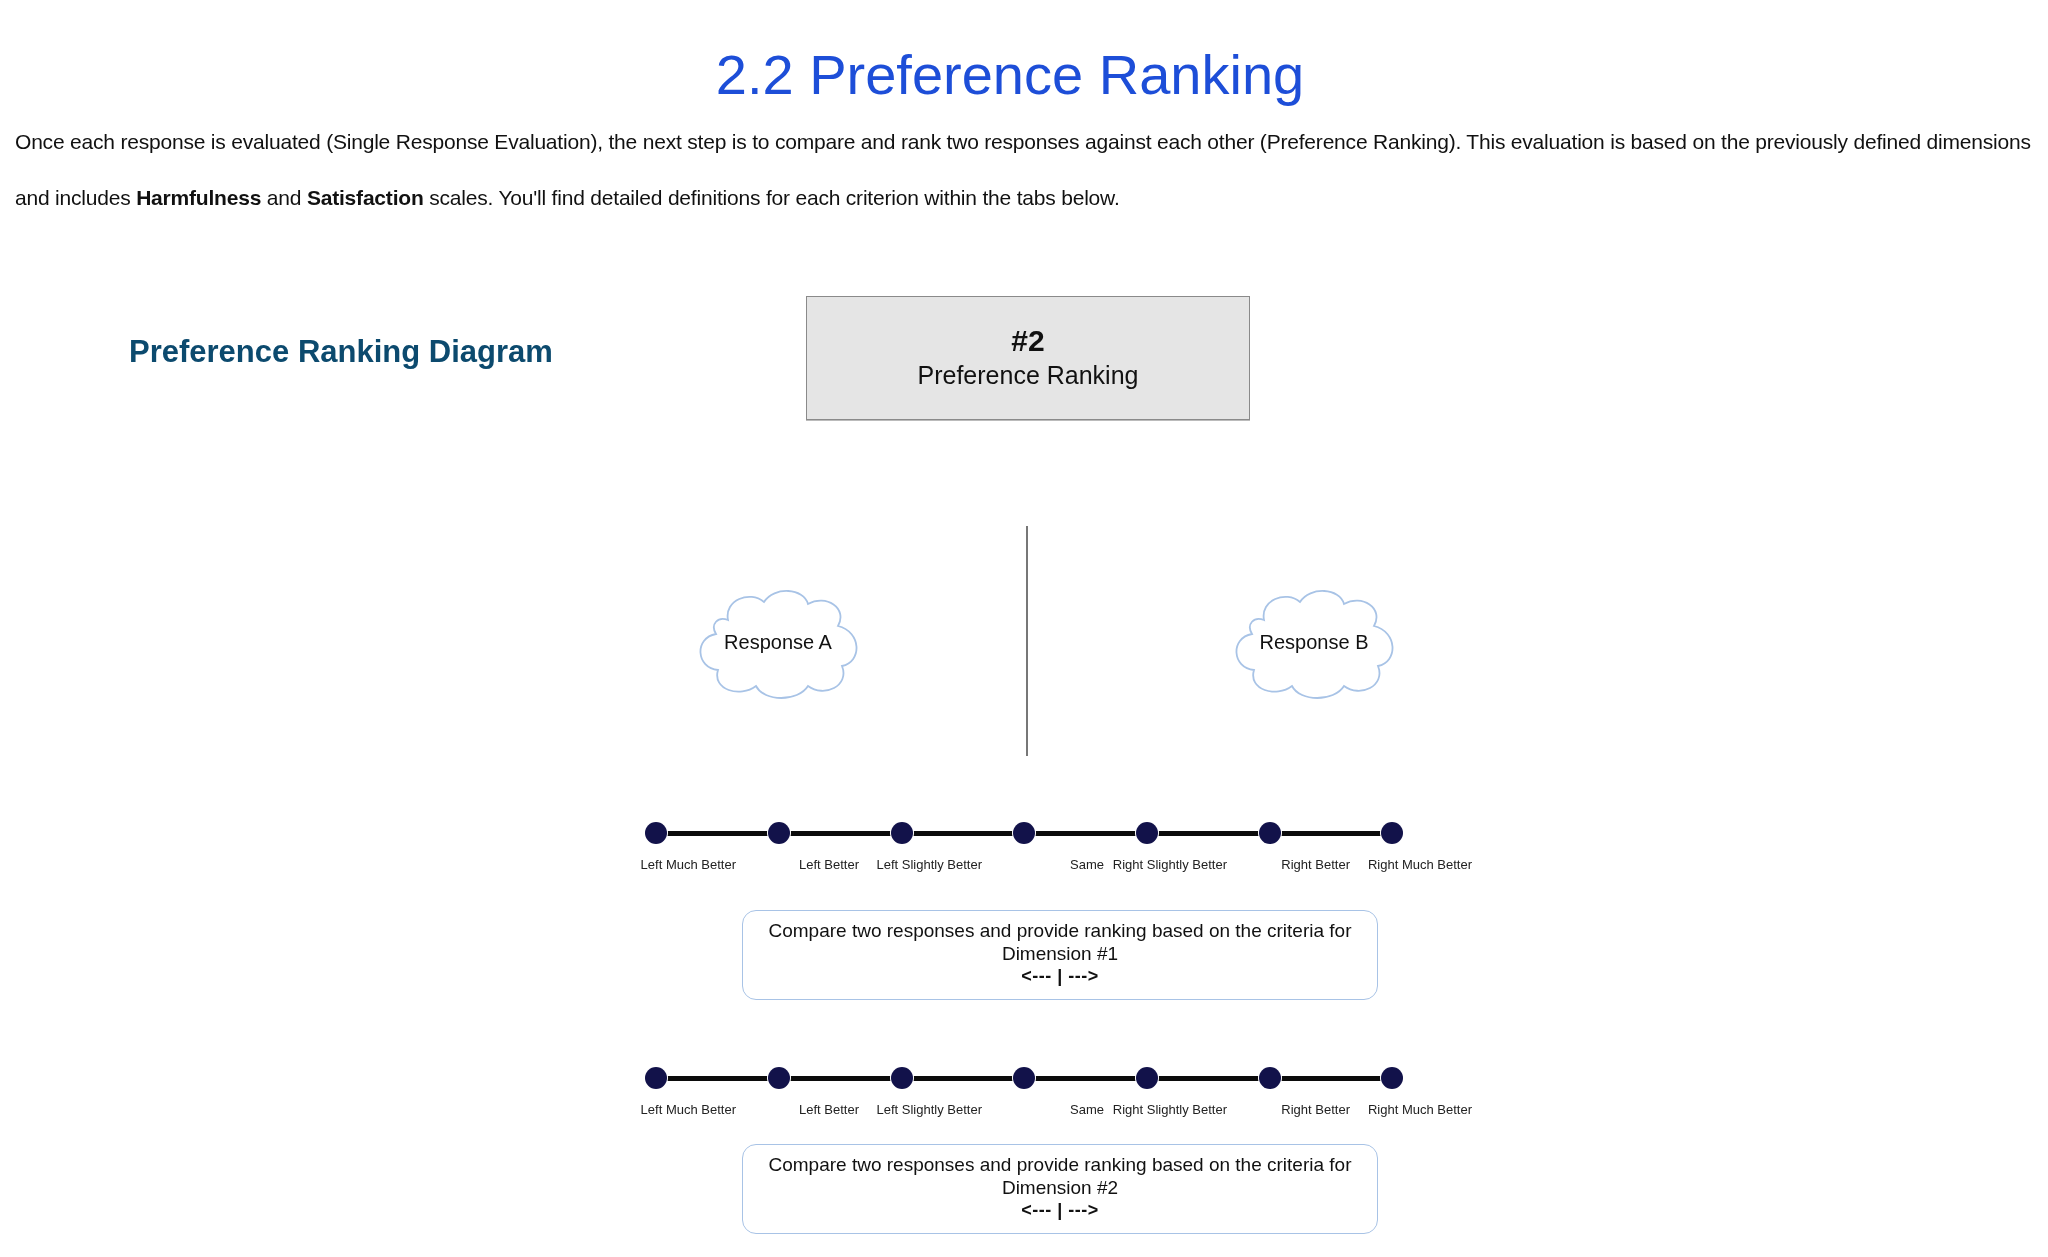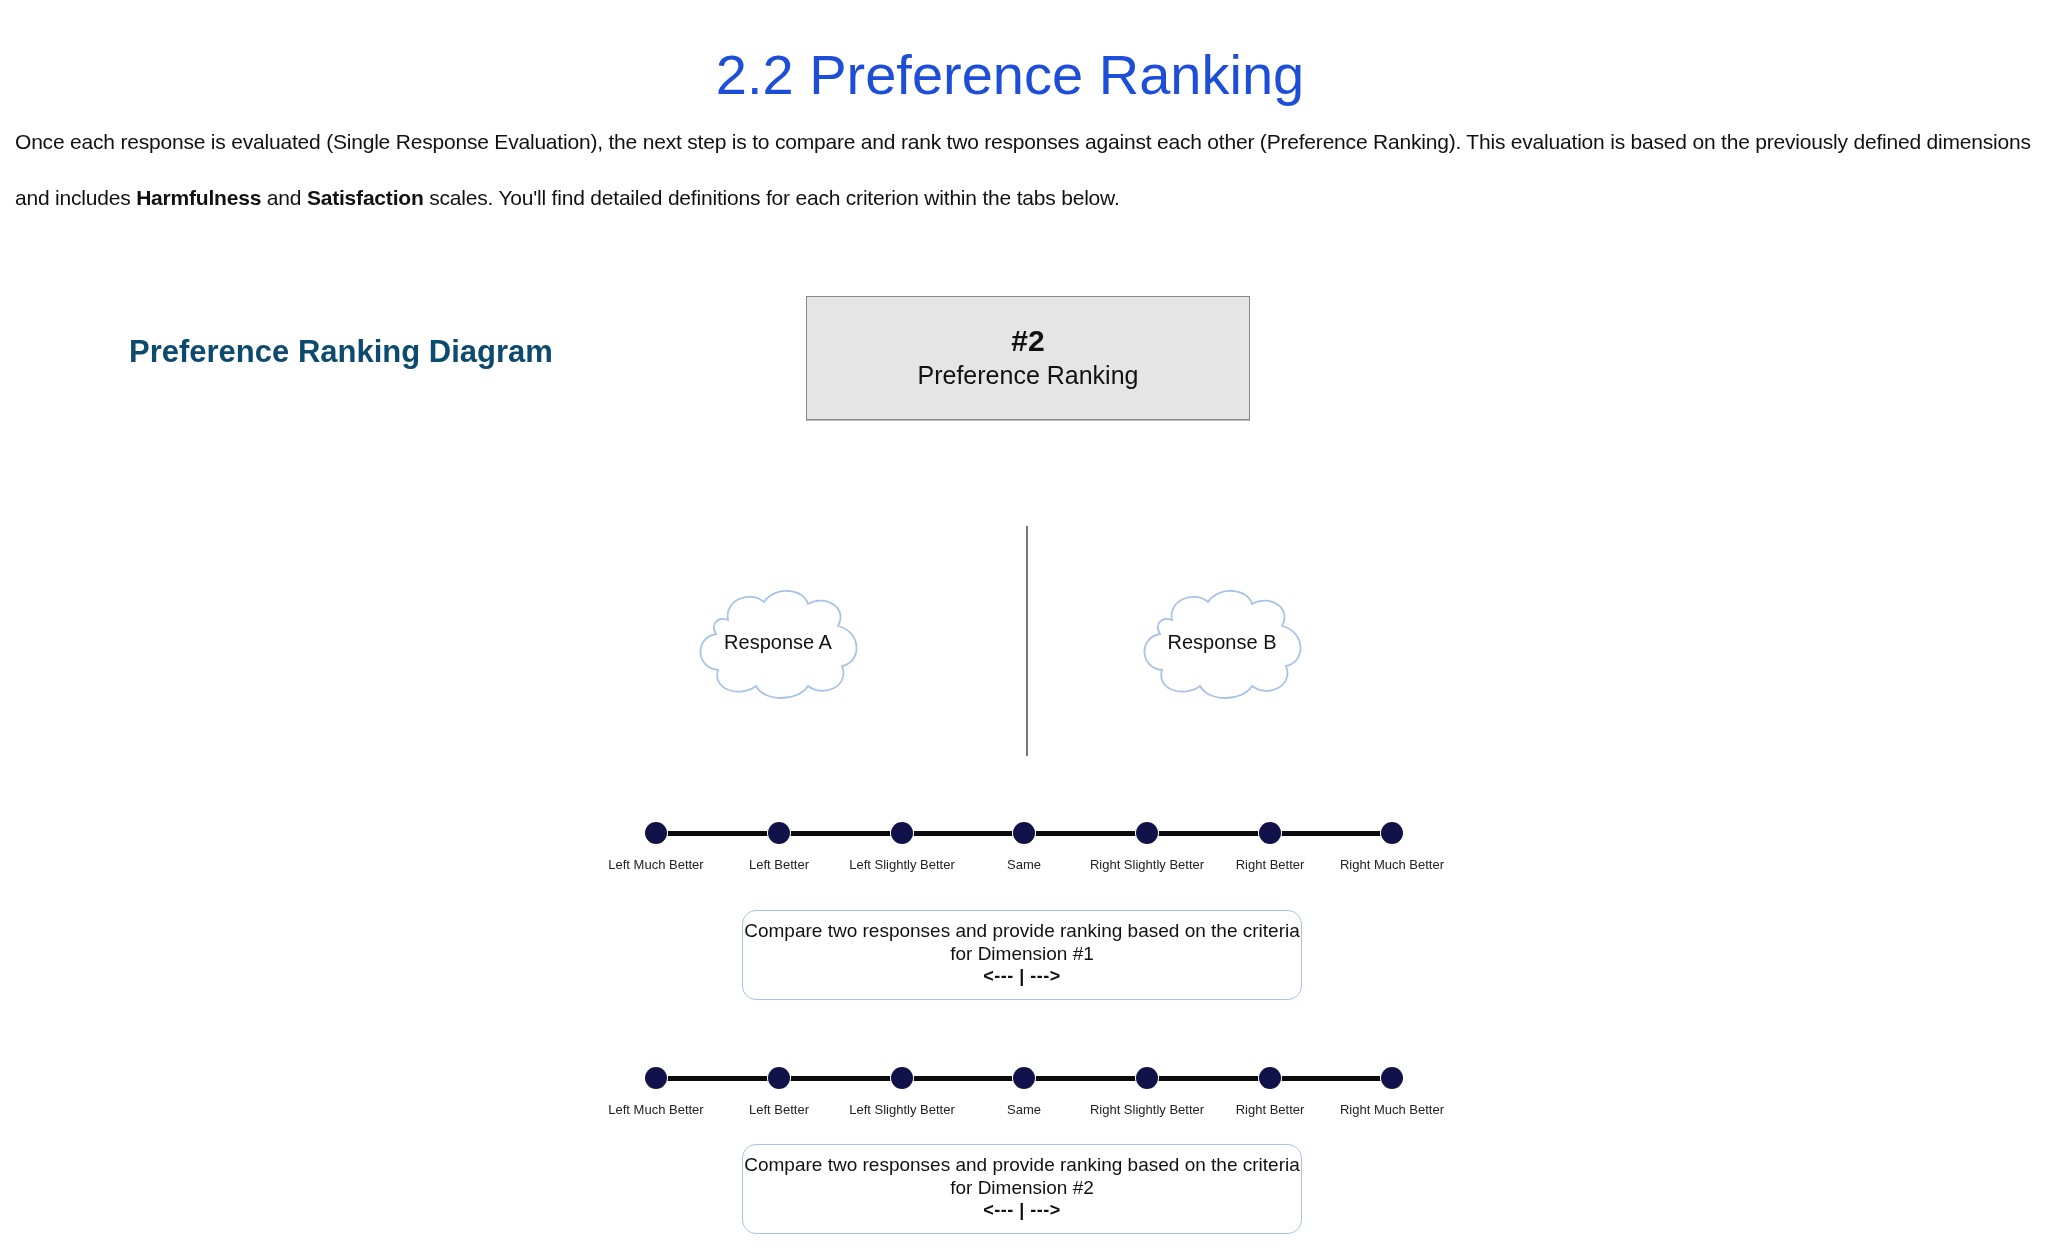--- a/index.html
+++ b/index.html
@@ -34,29 +34,29 @@
     .cloud svg { position: absolute; left: 0; top: 0; }
     .cloud-label {
       position: absolute; left: 0; top: 0; width: 180px; height: 120px;
       display: flex; align-items: center; justify-content: center;
       font-size: 20px; color: #111;
     }
     .scale { position: absolute; left: 600px; width: 850px; height: 80px; }
     .scale-line {
       position: absolute; left: 56px; width: 736px; height: 5px; top: 19px; background: #0b0b0b;
     }
-    .scale-point { position: absolute; top: 0; width: 160px; margin-left: -80px; text-align: center; }
+    .scale-point { position: absolute; top: 0; width: 160px; margin-left: -80px; text-align: right; }
     .scale-dot {
       width: 22px; height: 22px; border-radius: 50%; background: #12124a;
       margin: 10px auto 0; position: relative; z-index: 2;
       box-shadow: 0 0 0 1px #fff;
     }
     .scale-text { display: block; margin-top: 13px; font-size: 13px; color: #222; white-space: nowrap; }
     .compare-box {
-      position: absolute; left: 742px; width: 560px; height: 90px; box-sizing: border-box;
+      position: absolute; left: 742px; width: 636px; height: 90px; box-sizing: border-box;
       border: 1.5px solid #a8c3e6; border-radius: 14px; background: #fff;
       text-align: center; padding-top: 8px;
     }
     .compare-text { display: block; font-size: 19px; line-height: 23px; color: #111; }
     .compare-arrow { display: block; font-size: 18px; font-weight: 700; line-height: 22px; color: #111; letter-spacing: 0.5px; }
   </style>
 </head>
 <body>
 
 <h1 class="title">2.2 Preference Ranking</h1>
@@ -74,21 +74,21 @@
 
 <div class="divider"></div>
 
 <div class="cloud" style="left:688px; top:582px;">
   <svg width="180" height="120" viewBox="0 0 180 120">
     <path d="M40,38 C36,18 62,8 76,20 C86,4 116,6 120,22 C138,12 160,26 150,44 C174,50 174,80 154,84 C162,104 136,116 120,104 C110,120 76,120 68,104 C52,116 24,108 30,88 C8,86 6,56 28,52 C22,42 30,34 40,38 Z" fill="#ffffff" stroke="#a8c3e6" stroke-width="1.8"></path>
   </svg>
   <div class="cloud-label">Response A</div>
 </div>
 
-<div class="cloud" style="left:1132px; top:582px;">
+<div class="cloud" style="left:1224px; top:582px;">
   <svg width="180" height="120" viewBox="0 0 180 120">
     <path d="M40,38 C36,18 62,8 76,20 C86,4 116,6 120,22 C138,12 160,26 150,44 C174,50 174,80 154,84 C162,104 136,116 120,104 C110,120 76,120 68,104 C52,116 24,108 30,88 C8,86 6,56 28,52 C22,42 30,34 40,38 Z" fill="#ffffff" stroke="#a8c3e6" stroke-width="1.8"></path>
   </svg>
   <div class="cloud-label">Response B</div>
 </div>
 
 <div class="scale" style="top:812px;">
   <div class="scale-line"></div>
   <div class="scale-point" style="left:56px;">
       <div class="scale-dot"></div>

